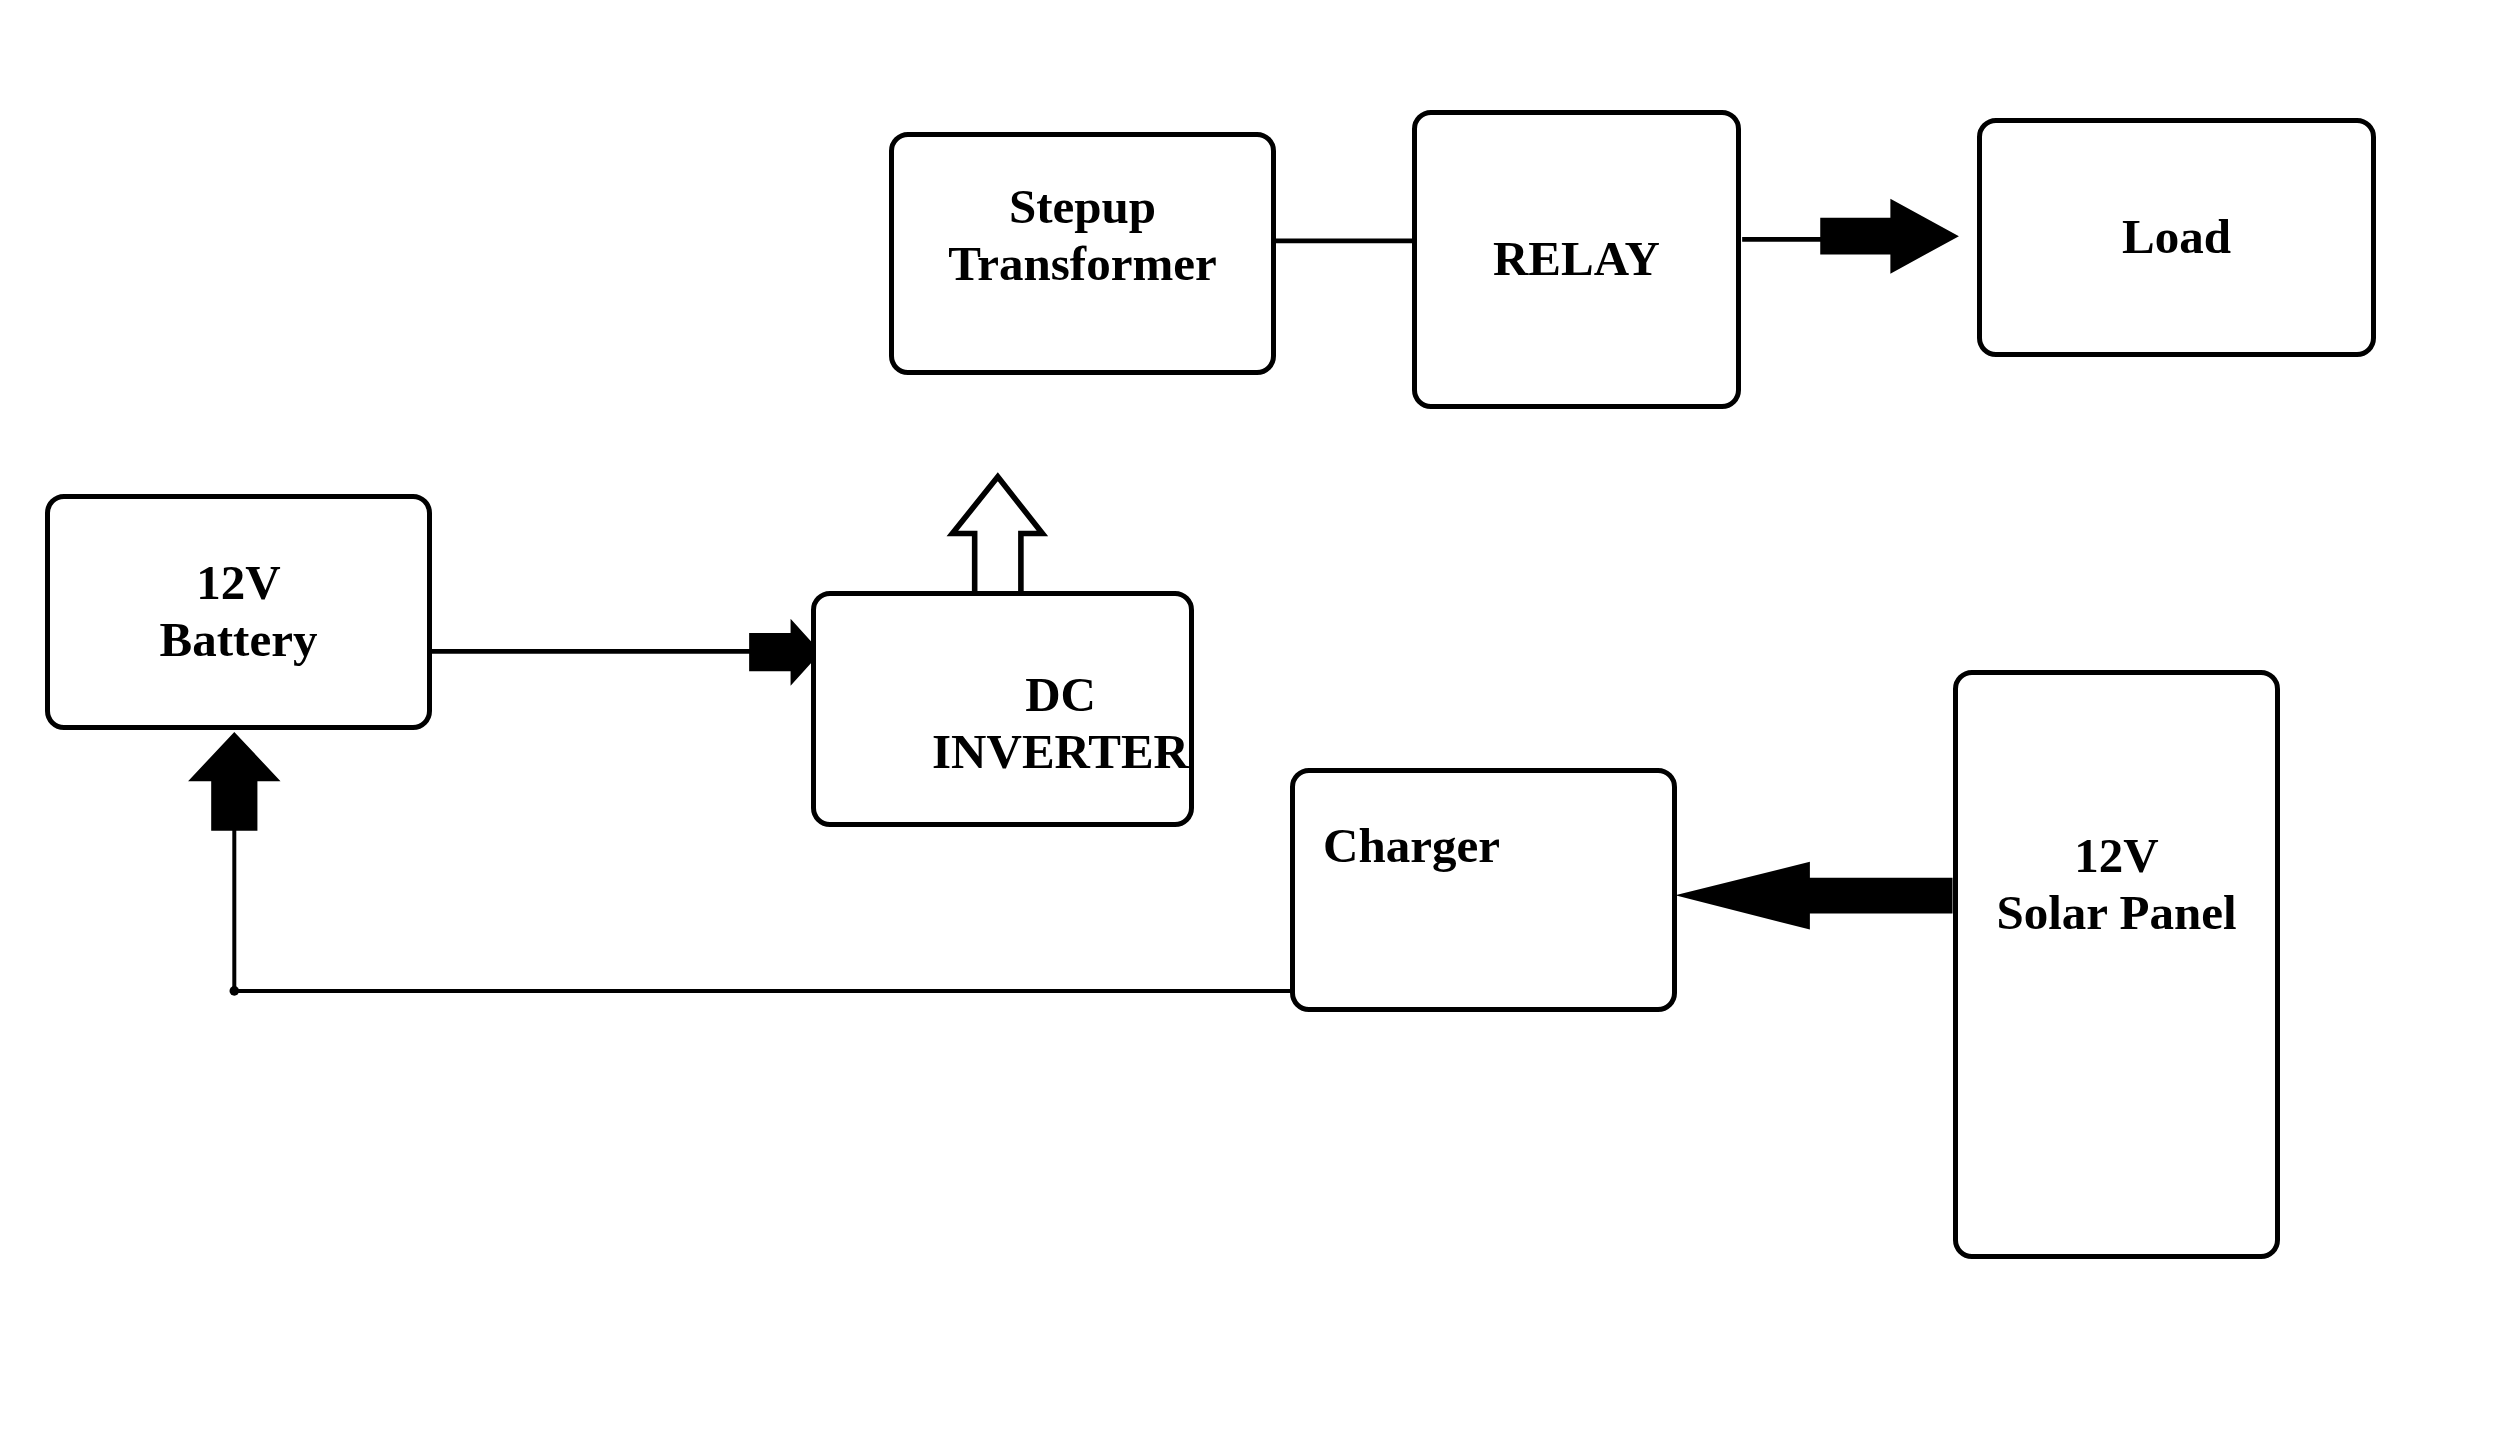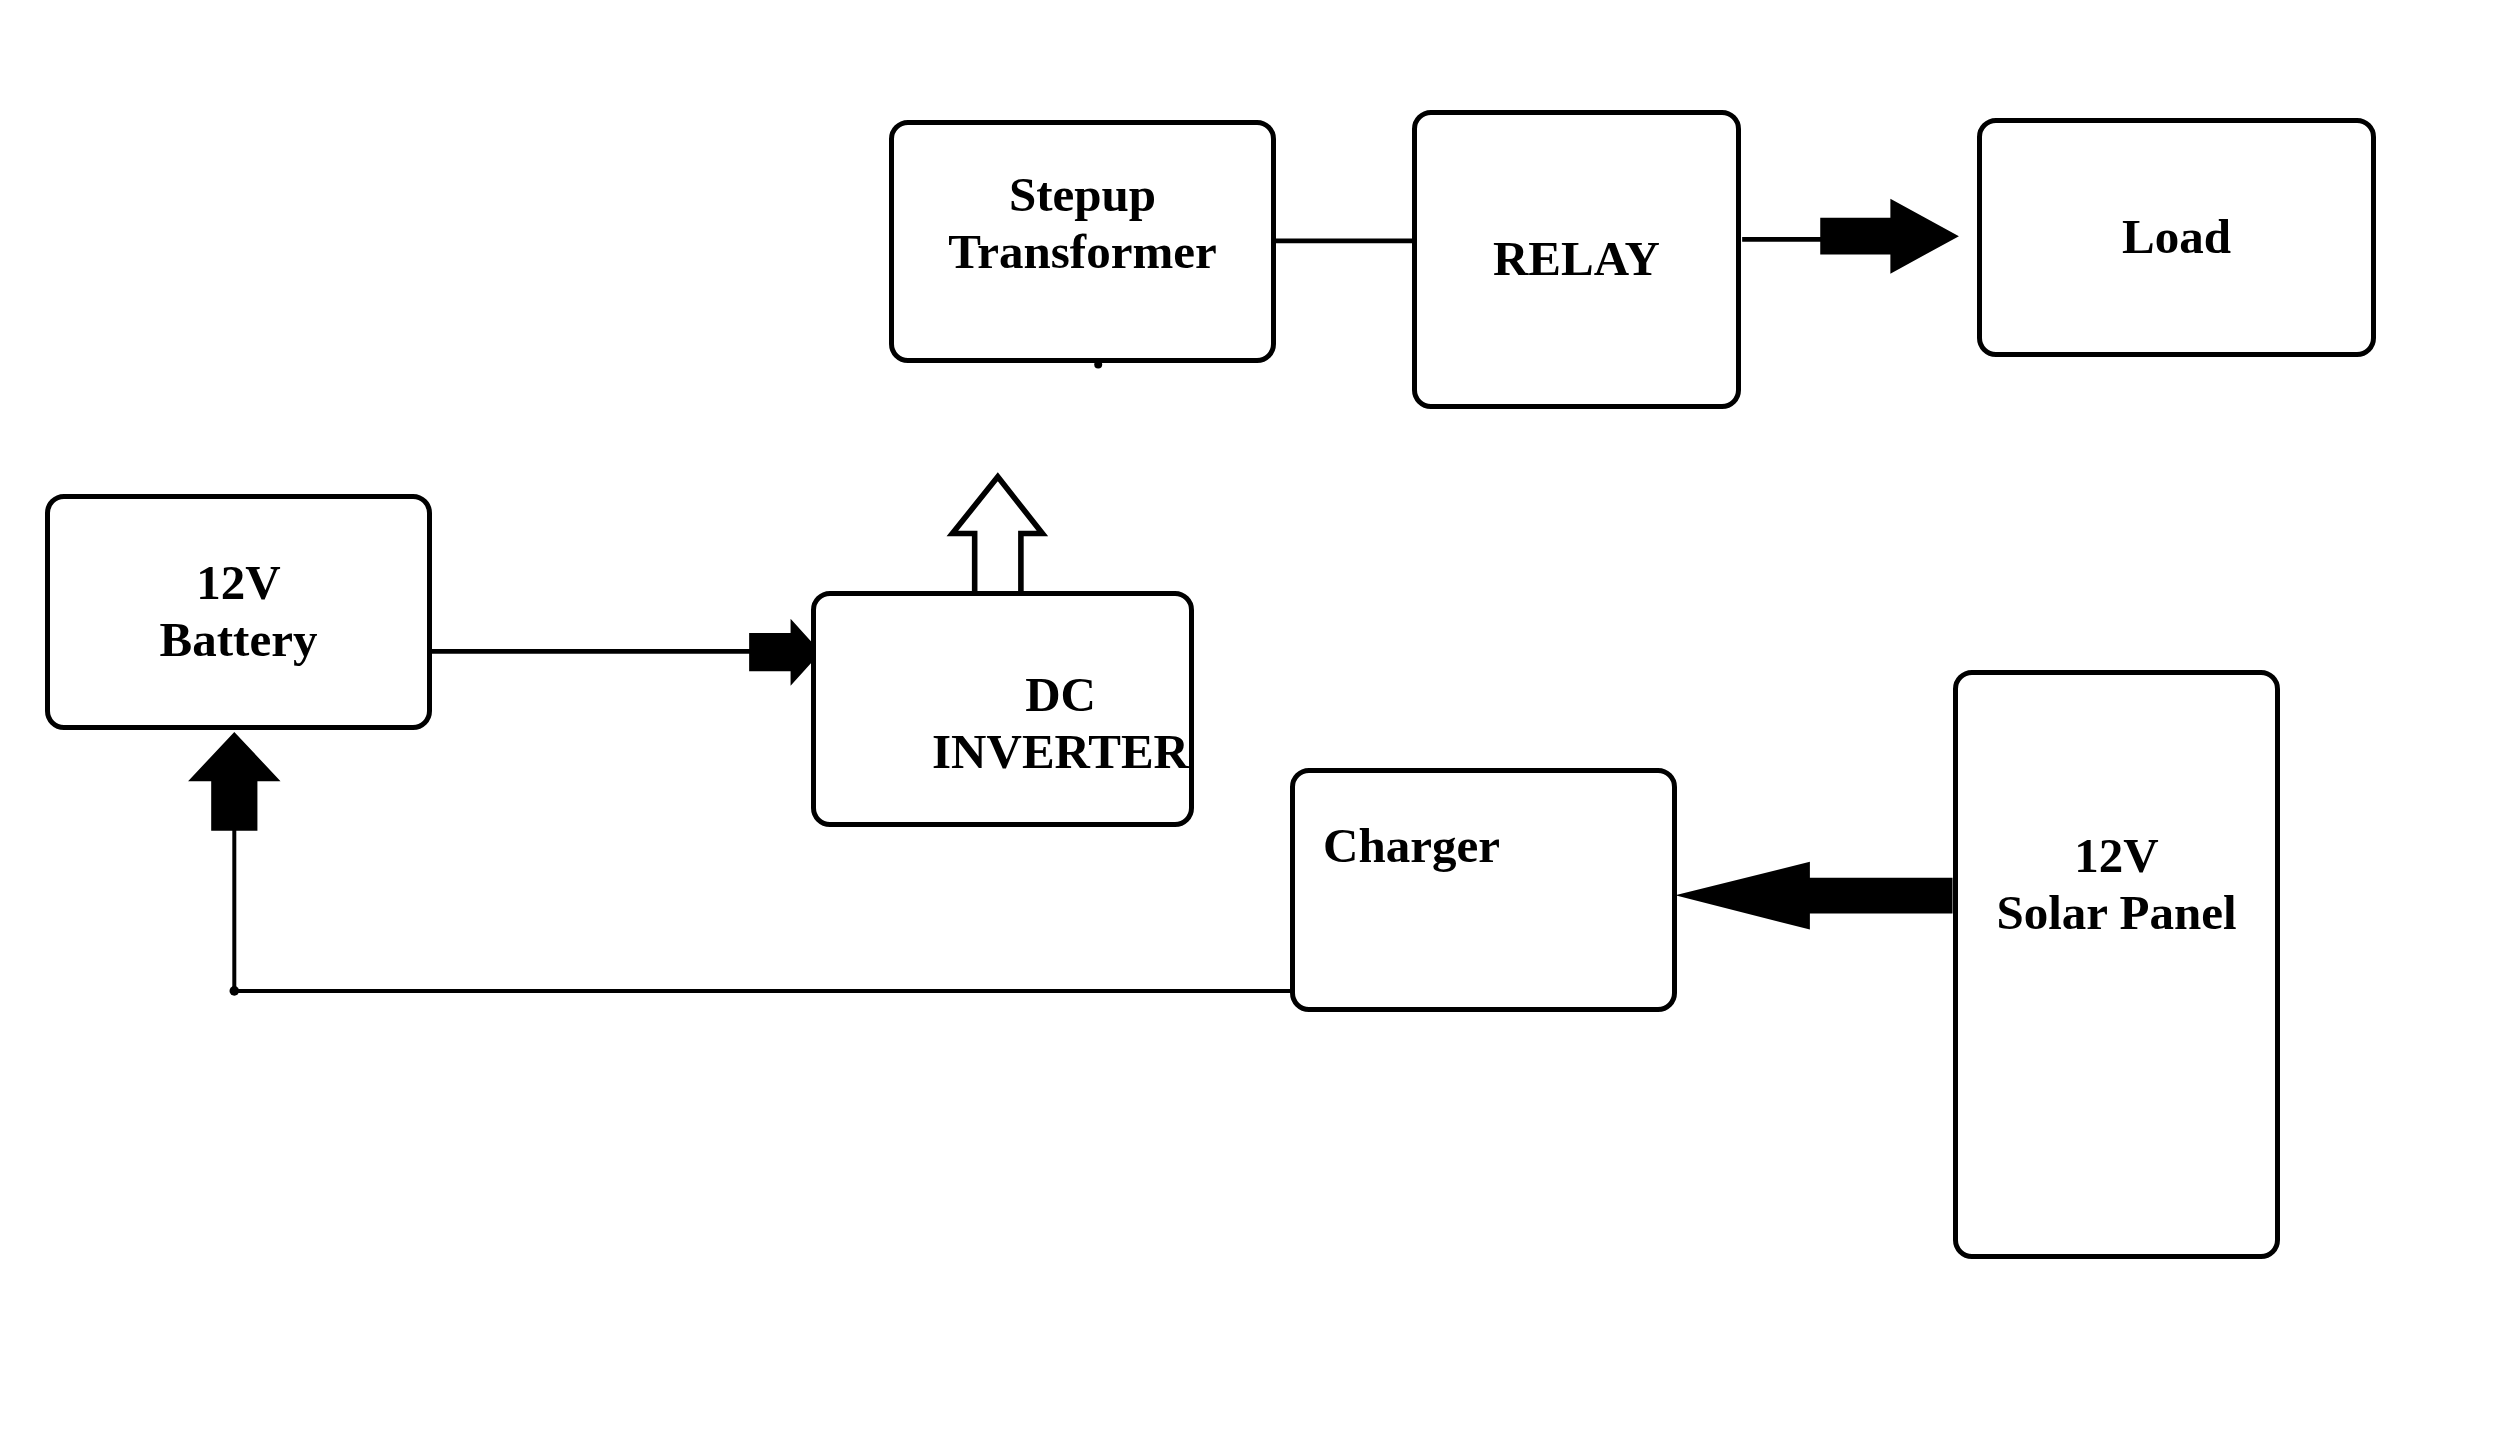--- a/index.html
+++ b/index.html
@@ -76,21 +76,21 @@
 
     <g>
       <polyline points="1622,1243 294,1243 294,1040" fill="none" stroke="#000" stroke-width="5"></polyline>
       <polygon points="294,918 352,980 323,980 323,1042 265,1042 265,980 236,980" fill="#000"></polygon>
       <circle cx="294" cy="1243" r="6" fill="#000"></circle>
     </g>
 
     <circle cx="1378" cy="457" r="5" fill="#000"></circle>
   </svg>
 
-  <div class="node" id="node-stepup-transformer" style="left:889px; top:120px; width:387px; height:243px;">
+  <div class="node" id="node-stepup-transformer" style="left:889px; top:132px; width:387px; height:243px;">
     <span class="label">Stepup
 Transformer</span>
   </div>
 
   <div class="node" id="node-relay" style="left:1412px; top:110px; width:329px; height:299px;">
     <span class="label">RELAY</span>
   </div>
 
   <div class="node" id="node-load" style="left:1961px; top:118px; width:399px; height:239px;margin-left:16px;">
     <span class="label">Load</span>

